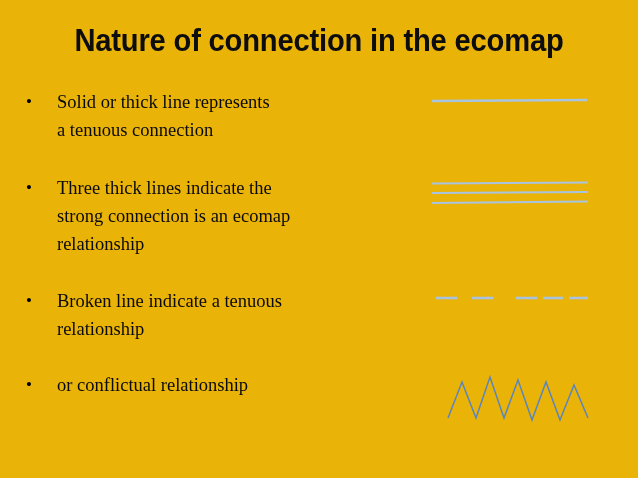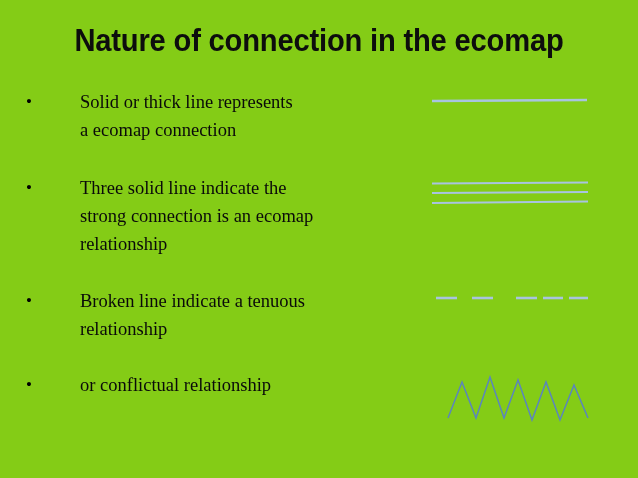--- a/index.html
+++ b/index.html
@@ -9,21 +9,21 @@
     background: #ffffff;
   }
   body {
     font-family: "Liberation Serif", "DejaVu Serif", serif;
     color: #000000;
   }
   #slide {
     position: relative;
     width: 638px;
     height: 478px;
-    background: #84cc16;
+    background: #eab308;
     overflow: hidden;
   }
 
   
   .slide-title {
     position: absolute;
     left: 0;
     top: 22px;
     width: 638px;
     text-align: center;
@@ -63,21 +63,20 @@
   }
   .bullet-text {
     margin-left: 31px;
     font-size: 18.5px;
     line-height: 28px;
     color: #0a0a0a;
   }
   .bullet-text .ln {
     display: block;
     white-space: nowrap;
-    margin-left: 23px;
   }
 
   .b1 { top: 88px; }
   .b2 { top: 174px; }
   .b3 { top: 287px; }
   .b4 { top: 371px; }
 
   
   .graphics {
     position: absolute;
@@ -102,28 +101,28 @@
 <div id="slide">
 
   <div class="slide-title">Nature of connection in the ecomap</div>
 
   <div class="body-list">
 
     <div class="bullet b1">
       <span class="bullet-marker">•</span>
       <div class="bullet-text">
         <span class="ln">Solid or thick line represents</span>
-        <span class="ln">a ecomap connection</span>
+        <span class="ln">a tenuous connection</span>
       </div>
     </div>
 
     <div class="bullet b2">
       <span class="bullet-marker">•</span>
       <div class="bullet-text">
-        <span class="ln">Three solid line indicate the</span>
+        <span class="ln">Three thick lines indicate the</span>
         <span class="ln">strong connection is an ecomap</span>
         <span class="ln">relationship</span>
       </div>
     </div>
 
     <div class="bullet b3">
       <span class="bullet-marker">•</span>
       <div class="bullet-text">
         <span class="ln">Broken line indicate a tenuous</span>
         <span class="ln">relationship</span>

